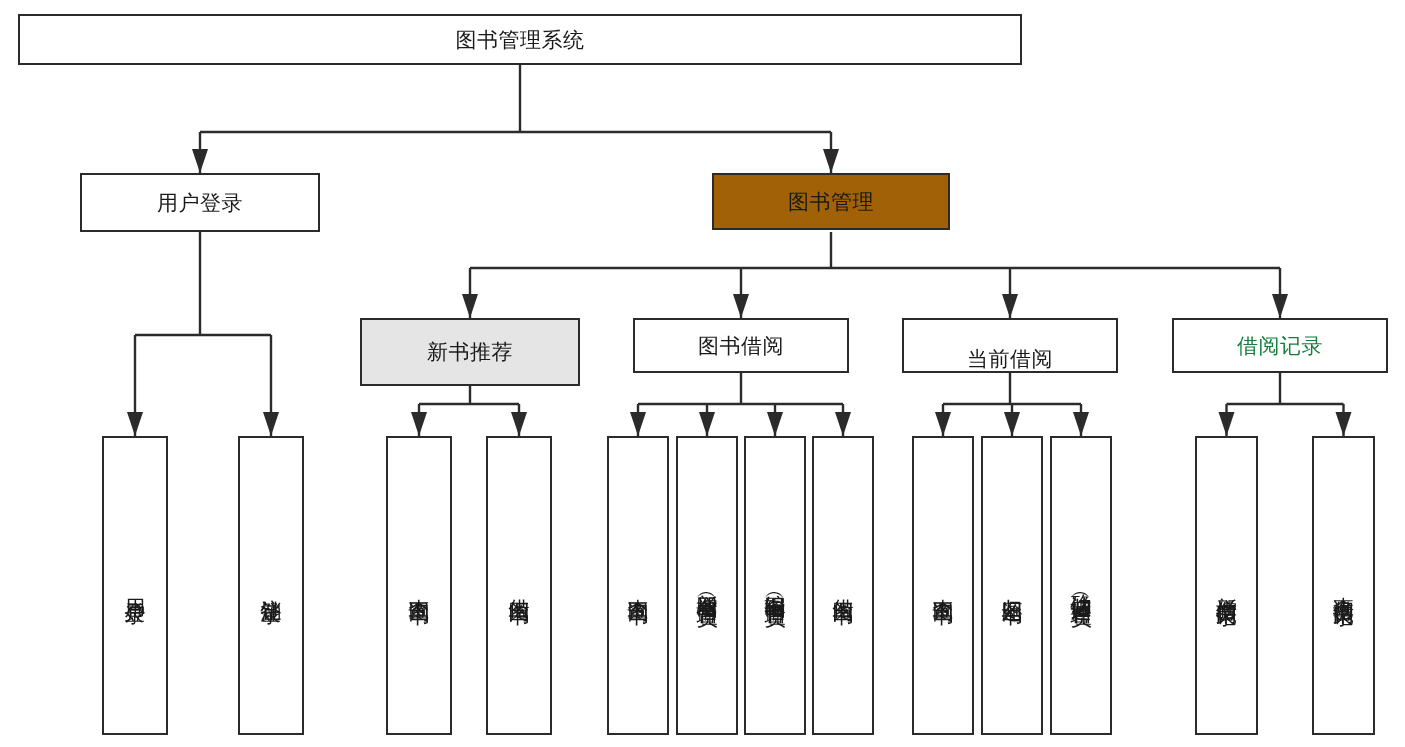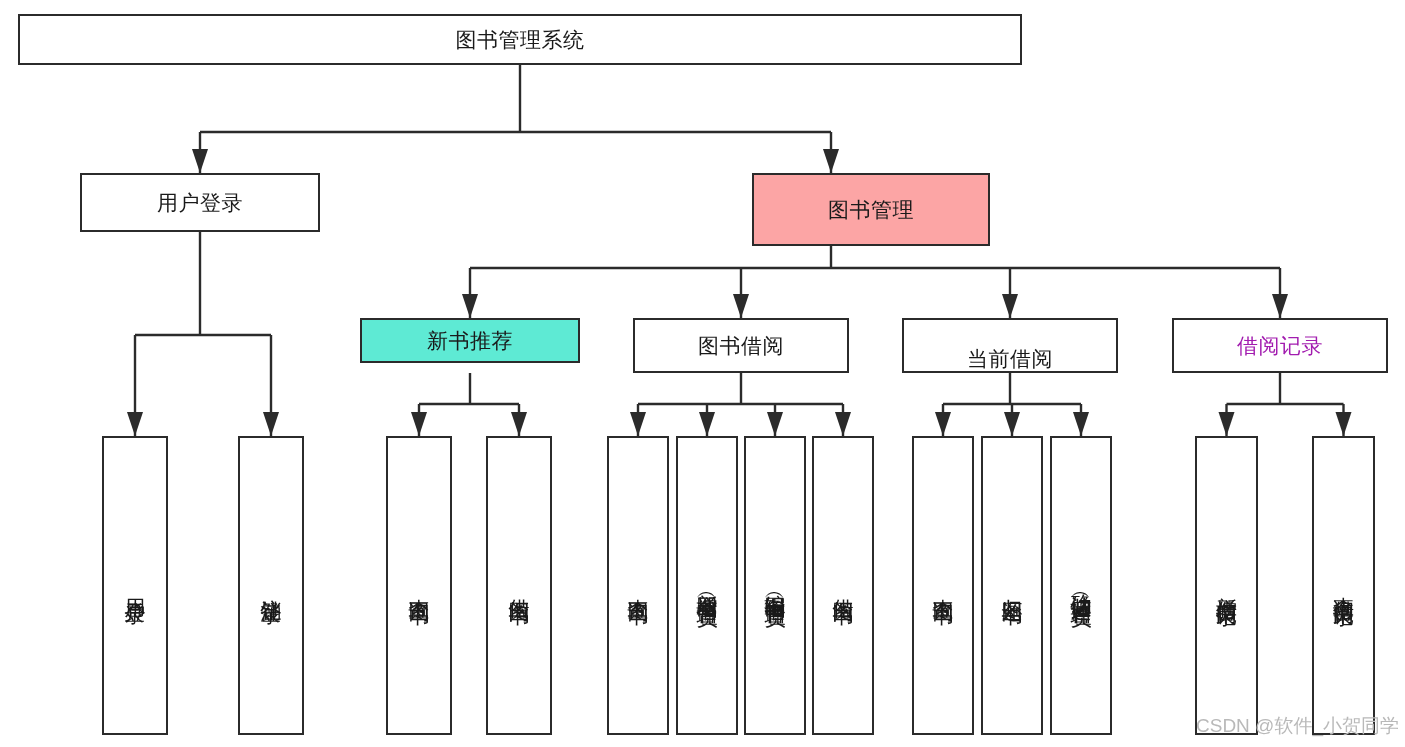--- a/index.html
+++ b/index.html
@@ -124,33 +124,33 @@
         <path d="M1335.5,412 L1351.5,412 L1343.5,436 Z" fill="#2b2b2b"></path>
       </g>
     </svg>
   <div id="nodes">
       <div class="node horizontal" style="left: 18px; top: 14px; width: 1004px; height: 51px; border-color: rgb(43, 43, 43); background: rgb(255, 255, 255); color: rgb(26, 26, 26);">
         <span class="label">图书管理系统</span>
       </div>
       <div class="node horizontal" style="left: 80px; top: 173px; width: 240px; height: 59px; border-color: rgb(43, 43, 43); background: rgb(255, 255, 255); color: rgb(26, 26, 26);">
         <span class="label">用户登录</span>
       </div>
-      <div class="node horizontal" style="left: 752px; top: 173px; width: 238px; height: 73px; border-color: rgb(43, 43, 43); background: #fca5a5; color: rgb(26, 26, 26);">
+      <div class="node horizontal" style="left: 712px; top: 173px; width: 238px; height: 57px; border-color: rgb(43, 43, 43); background: #a16207; color: rgb(26, 26, 26);">
         <span class="label">图书管理</span>
       </div>
-      <div class="node horizontal" style="left: 360px; top: 318px; width: 220px; height: 45px; border-color: rgb(43, 43, 43); background: #5eead4; color: rgb(26, 26, 26);">
+      <div class="node horizontal" style="left: 360px; top: 318px; width: 220px; height: 68px; border-color: rgb(43, 43, 43); background: #e5e5e5; color: rgb(26, 26, 26);">
         <span class="label">新书推荐</span>
       </div>
       <div class="node horizontal" style="left: 633px; top: 318px; width: 216px; height: 55px; border-color: rgb(43, 43, 43); background: rgb(255, 255, 255); color: rgb(26, 26, 26); text-align: center;">
         <span class="label">图书借阅</span>
       </div>
       <div class="node horizontal" style="left: 902px; top: 318px; width: 216px; height: 55px; border-color: rgb(43, 43, 43); background: rgb(255, 255, 255); color: rgb(26, 26, 26); align-items: flex-end;">
         <span class="label">当前借阅</span>
       </div>
-      <div class="node horizontal" style="left: 1172px; top: 318px; width: 216px; height: 55px; border-color: rgb(43, 43, 43); background: rgb(255, 255, 255); color: #a21caf; text-align: center;">
+      <div class="node horizontal" style="left: 1172px; top: 318px; width: 216px; height: 55px; border-color: rgb(43, 43, 43); background: rgb(255, 255, 255); color: #15803d; text-align: center;">
         <span class="label">借阅记录</span>
       </div>
       <div class="node vertical" style="left: 102px; top: 436px; width: 66px; height: 299px; border-color: rgb(43, 43, 43); background: rgb(255, 255, 255); color: rgb(26, 26, 26);">
         <span class="label">用户登录</span>
       </div>
       <div class="node vertical" style="left: 238px; top: 436px; width: 66px; height: 299px; border-color: rgb(43, 43, 43); background: rgb(255, 255, 255); color: rgb(26, 26, 26);">
         <span class="label">注销登录</span>
       </div>
       <div class="node vertical" style="left: 386px; top: 436px; width: 66px; height: 299px; border-color: rgb(43, 43, 43); background: rgb(255, 255, 255); color: rgb(26, 26, 26);">
         <span class="label">查询图书</span>
@@ -179,14 +179,13 @@
       <div class="node vertical" style="left: 1050px; top: 436px; width: 62px; height: 299px; border-color: rgb(43, 43, 43); background: rgb(255, 255, 255); color: rgb(26, 26, 26);">
         <span class="label">确认归还（管理员）</span>
       </div>
       <div class="node vertical" style="left: 1195px; top: 436px; width: 63px; height: 299px; border-color: rgb(43, 43, 43); background: rgb(255, 255, 255); color: rgb(26, 26, 26);">
         <span class="label">新增借阅记录</span>
       </div>
       <div class="node vertical" style="left: 1312px; top: 436px; width: 63px; height: 299px; border-color: rgb(43, 43, 43); background: rgb(255, 255, 255); color: rgb(26, 26, 26);">
         <span class="label">查询借阅记录</span>
       </div>
     </div>
-  <div class="watermark" style="left:1196px; top:713px;">CSDN @软件_小贺同学</div>
 </div>
 
 </body></html>

